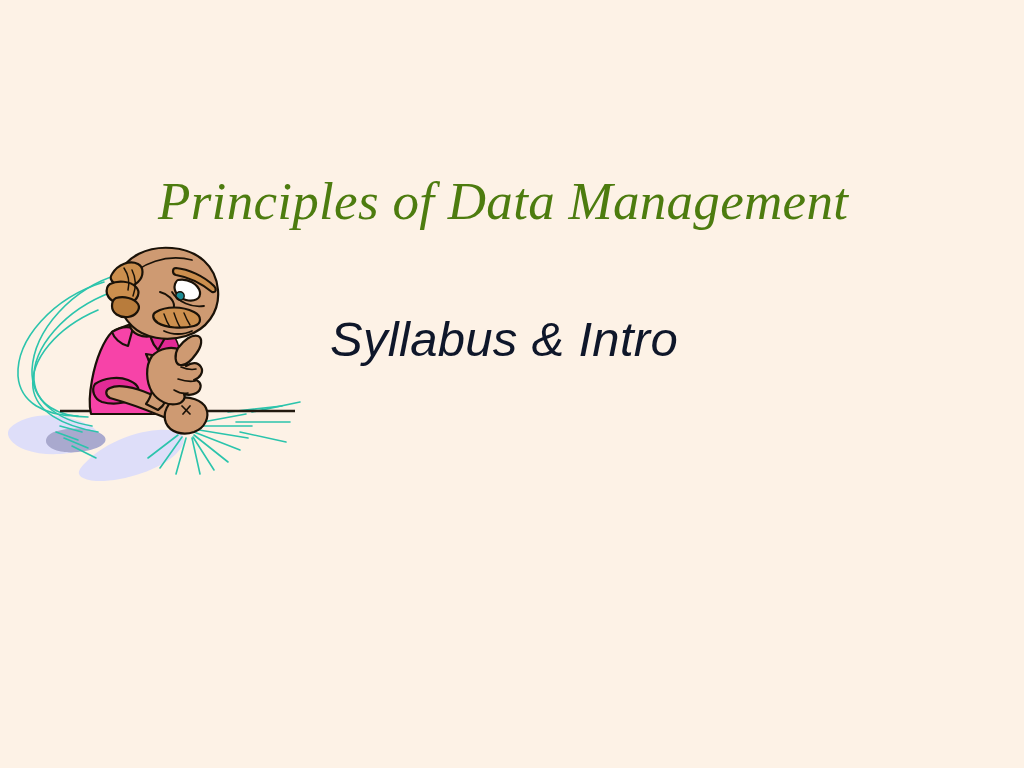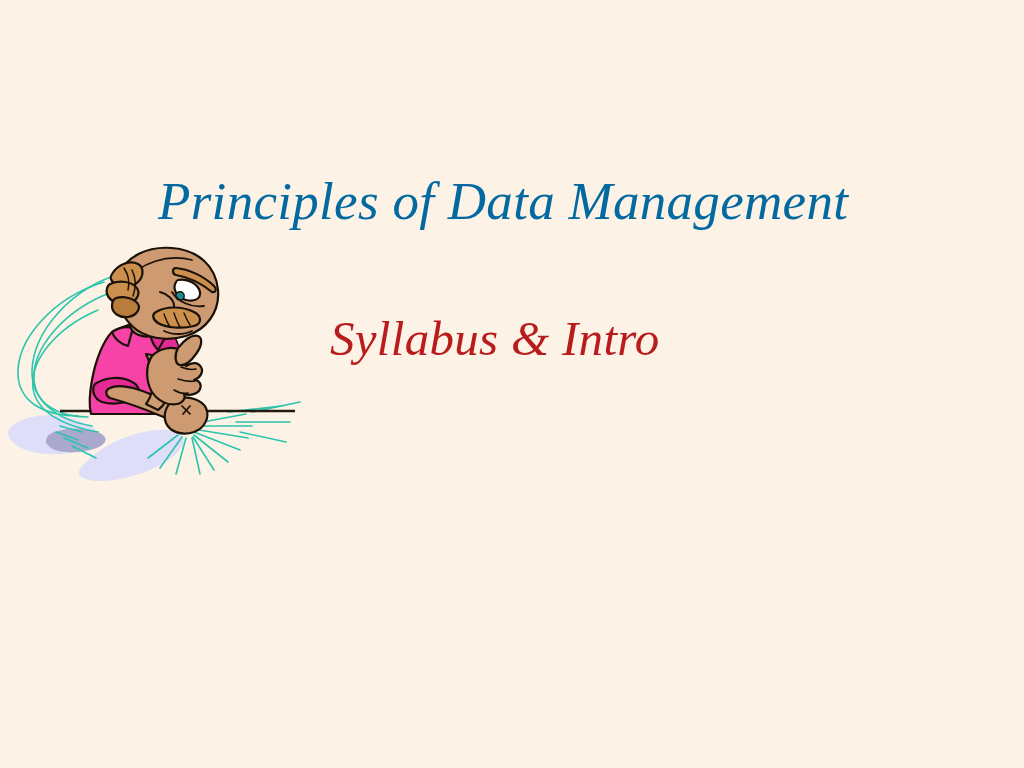--- a/index.html
+++ b/index.html
@@ -27,36 +27,36 @@
     position: absolute;
     left: 158px;
     top: 172px;
     width: 760px;
     font-family: "Liberation Serif", "DejaVu Serif", serif;
     font-style: italic;
     font-weight: normal;
     font-size: 53px;
     line-height: 58px;
     letter-spacing: 0.3px;
-    color: #0369a1;
+    color: #4d7c0f;
     white-space: nowrap;
   }
 
   #subtitle-text {
     position: absolute;
     left: 330px;
     top: 312px;
     width: 620px;
-    font-family: Liberation Serif, serif;
+    font-family: Liberation Sans, sans-serif;
     font-style: italic;
     font-weight: normal;
     font-size: 49px;
     line-height: 54px;
     letter-spacing: 0.3px;
-    color: #b91c1c;
+    color: #0f172a;
     white-space: nowrap;
   }
 
   
   #clipart {
     position: absolute;
     left: 0px;
     top: 236px;
     width: 330px;
     height: 275px;

